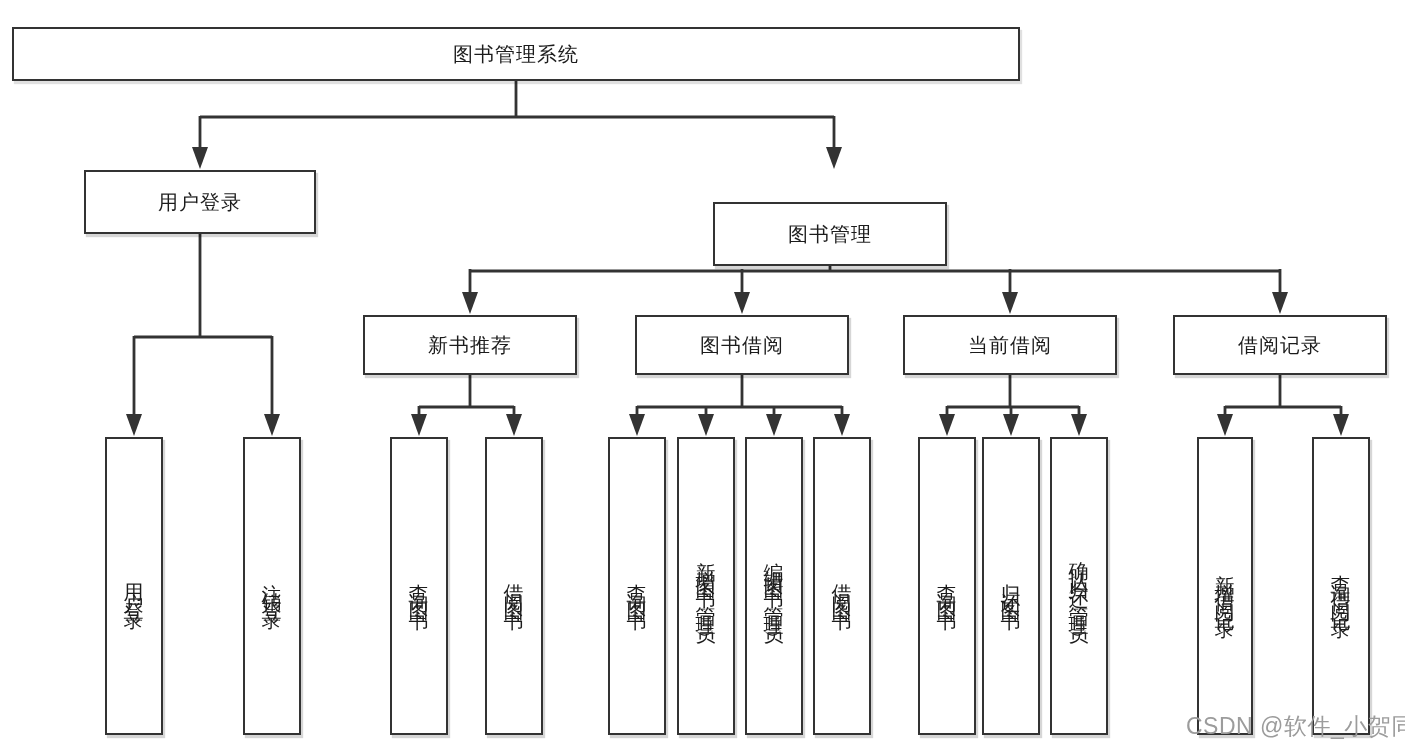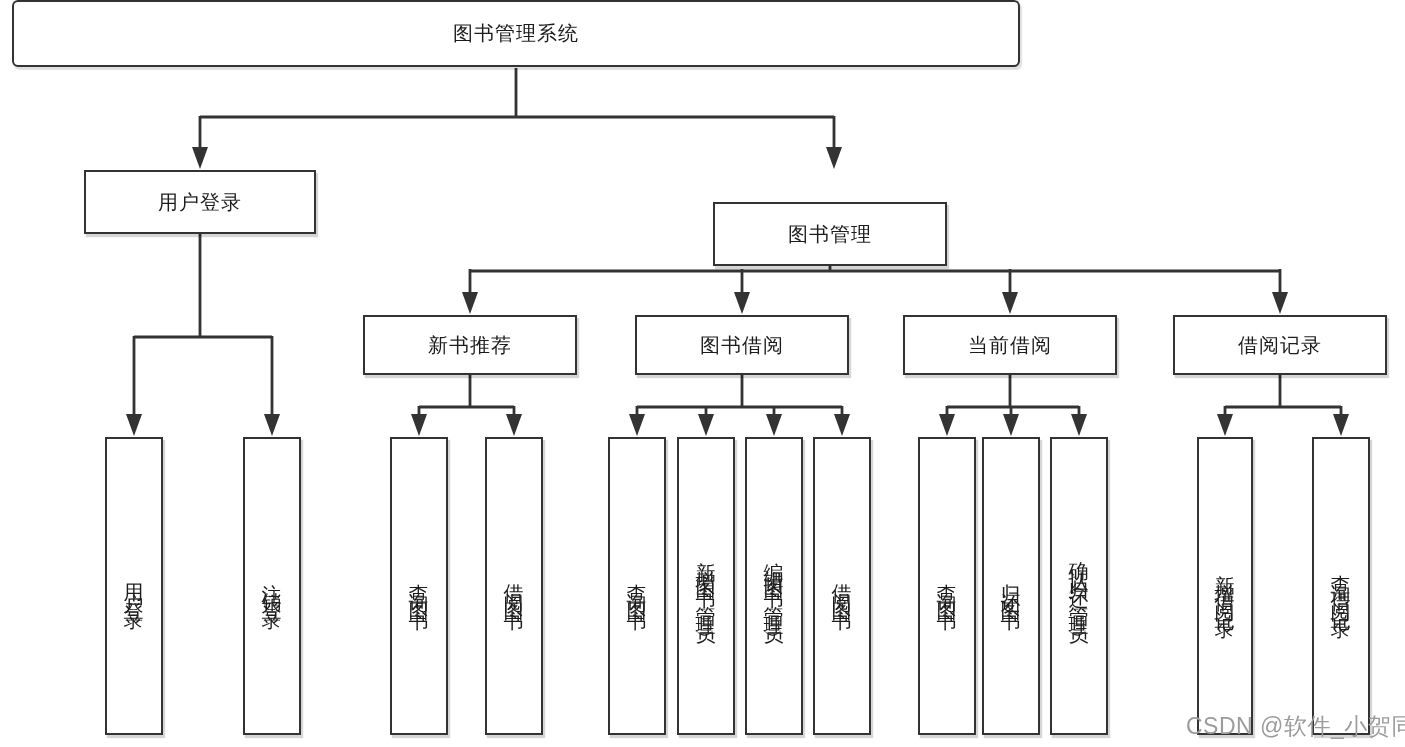--- a/index.html
+++ b/index.html
@@ -69,21 +69,21 @@
         <polygon points="766,414 782,414 774,436"></polygon>
         <polygon points="834,414 850,414 842,436"></polygon>
         <polygon points="939,414 955,414 947,436"></polygon>
         <polygon points="1003,414 1019,414 1011,436"></polygon>
         <polygon points="1071,414 1087,414 1079,436"></polygon>
         <polygon points="1217,414 1233,414 1225,436"></polygon>
         <polygon points="1333,414 1349,414 1341,436"></polygon>
       </g>
   </svg>
 
-  <div class="node root" style="left:12px;top:0;width:1008px;height:67px;border-radius:6px;">图书管理系统</div>
+  <div class="node root" style="left:12px;top:27px;width:1008px;height:54px;">图书管理系统</div>
 
   <div class="node" style="left:84px;top:170px;width:232px;height:64px;">用户登录</div>
   <div class="node" style="left:713px;top:170px;width:234px;height:64px;margin-top:32px;">图书管理</div>
 
   <div class="node" style="left:363px;top:315px;width:214px;height:60px;">新书推荐</div>
   <div class="node" style="left:635px;top:315px;width:214px;height:60px;">图书借阅</div>
   <div class="node" style="left:1173px;top:315px;width:214px;height:60px;">借阅记录</div>
   <div class="node" style="left:903px;top:315px;width:214px;height:60px;">当前借阅</div>
 
   <div class="node vbox" style="left:105px;top:437px;width:58px;height:298px;">用户登录</div>

